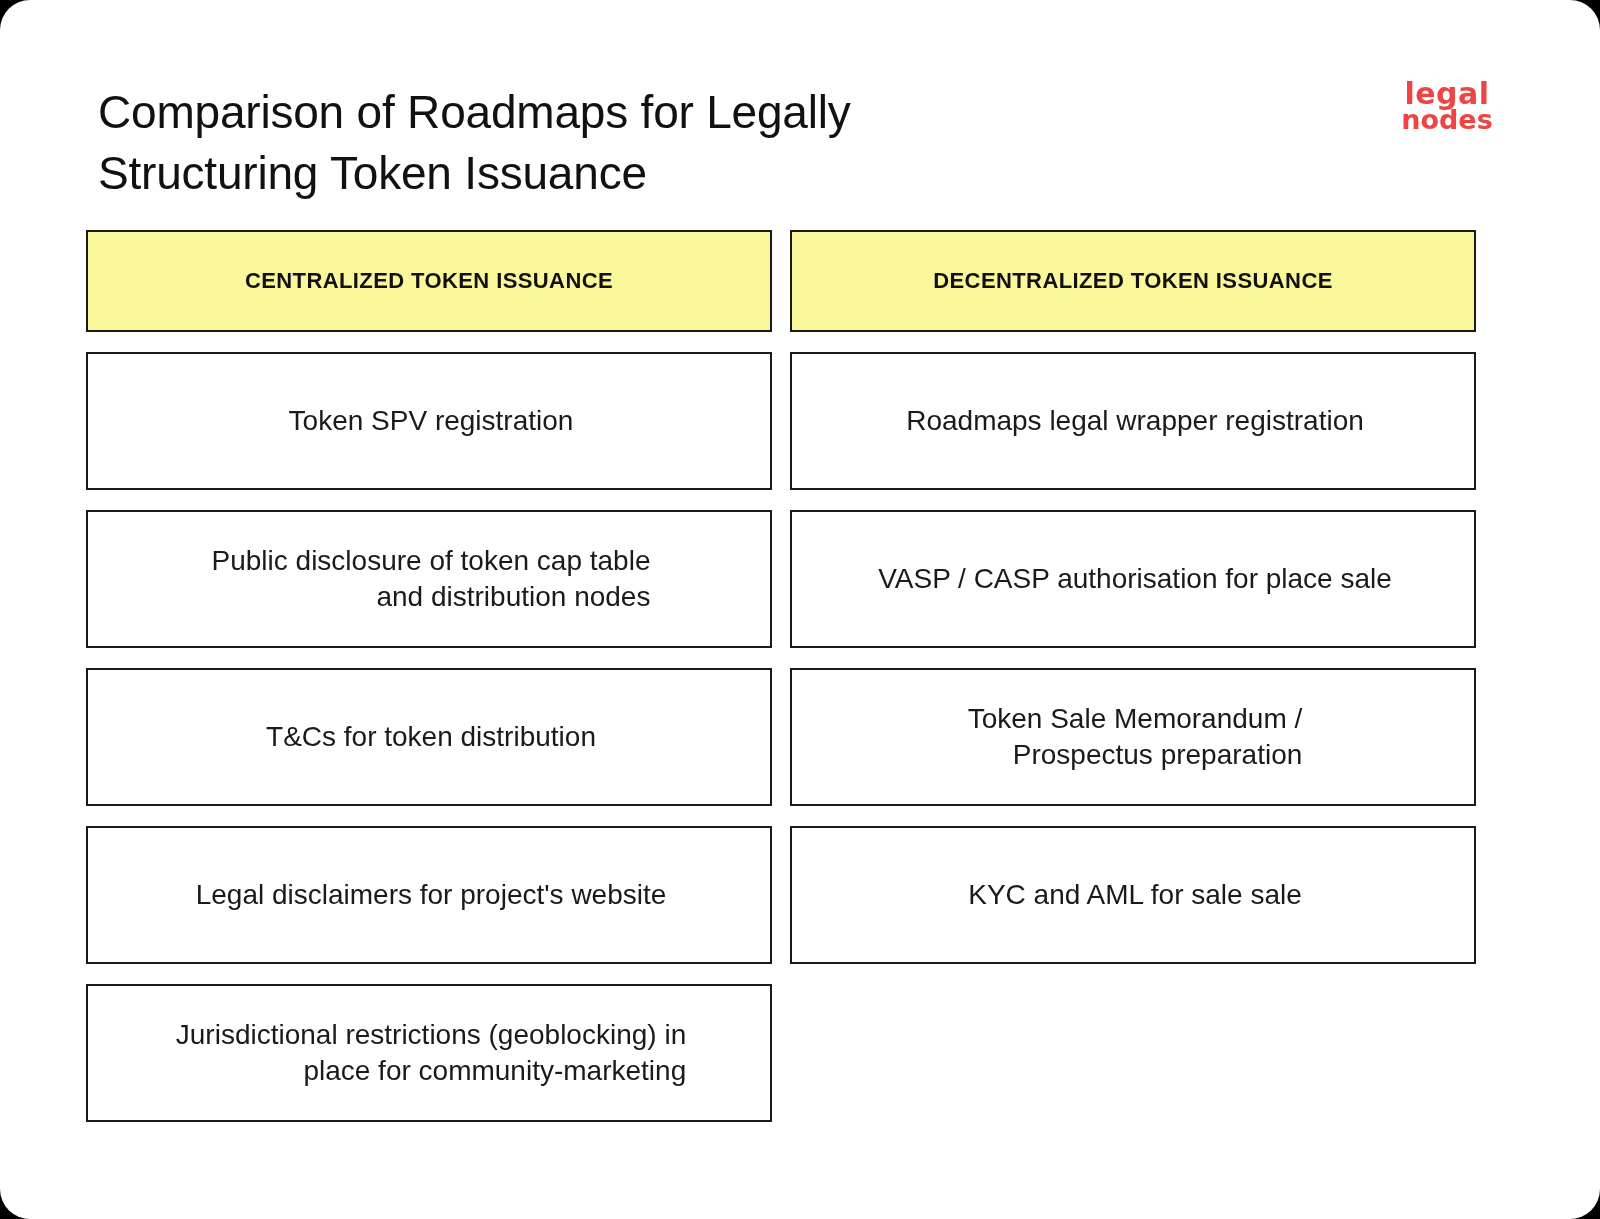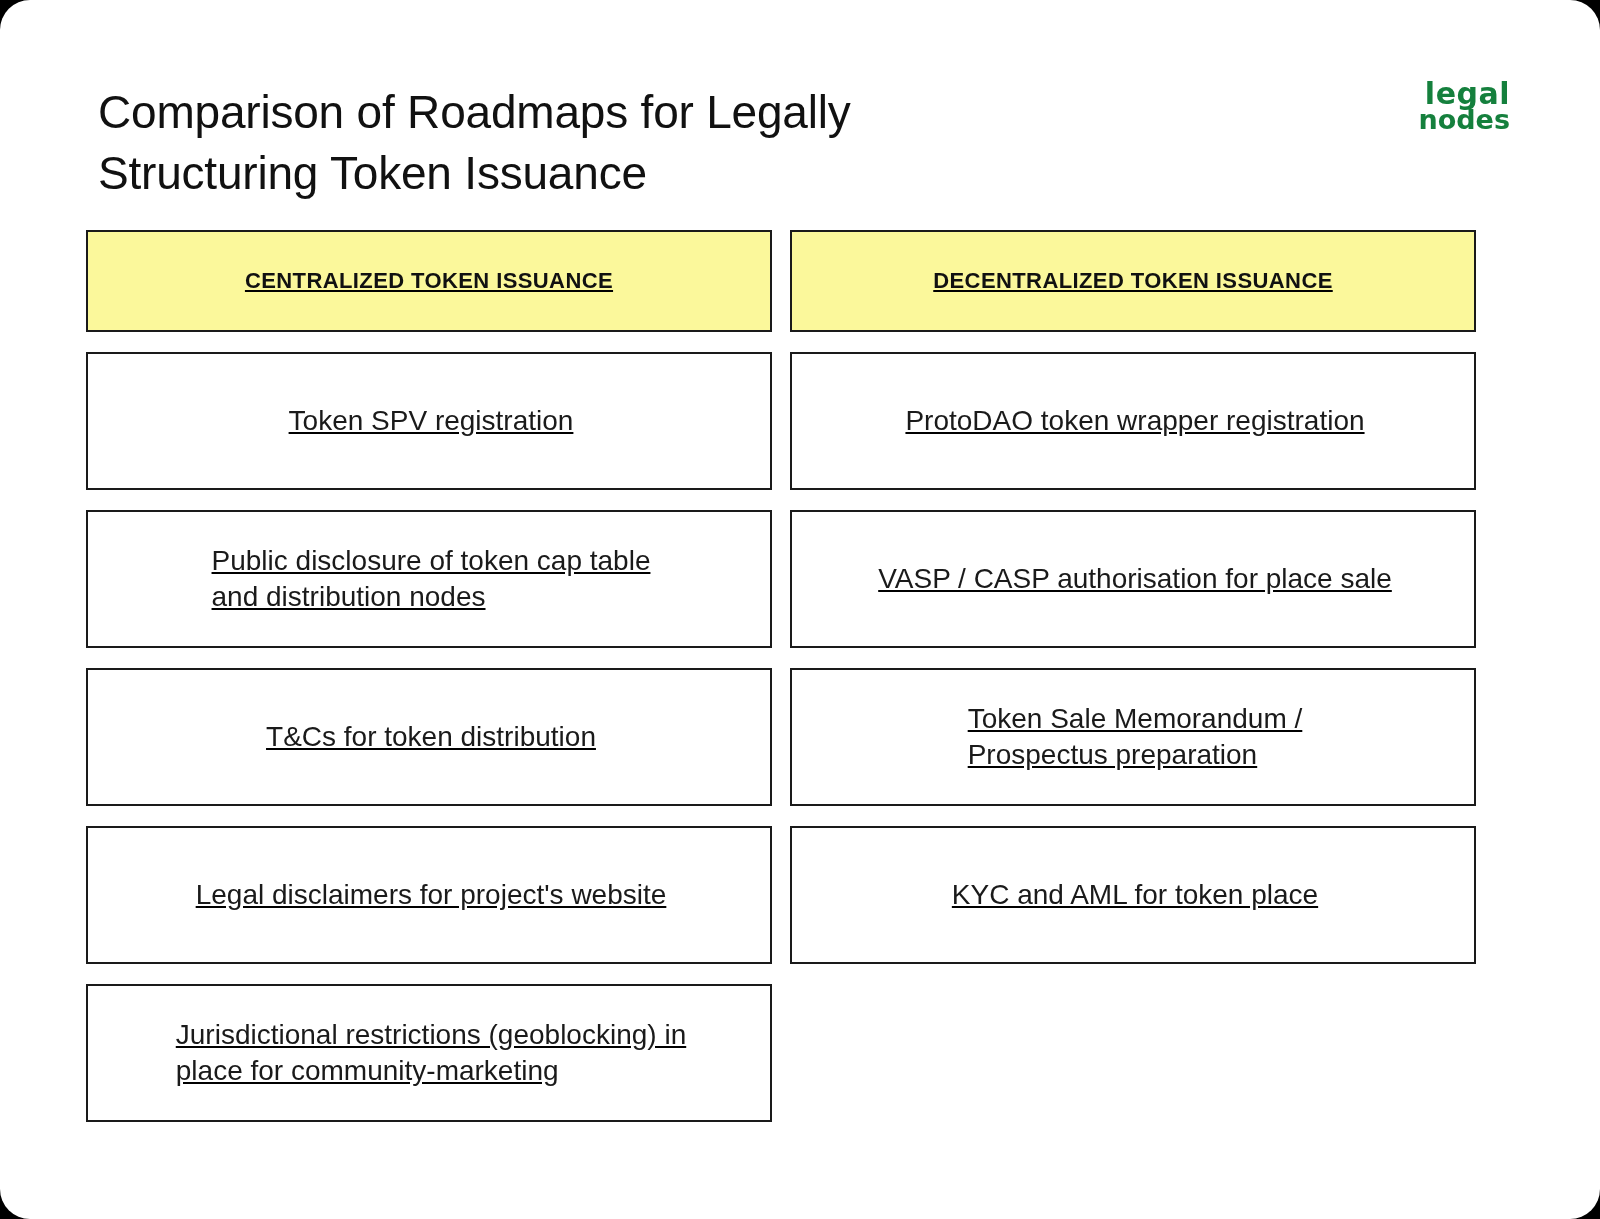--- a/index.html
+++ b/index.html
@@ -42,22 +42,22 @@
     max-width: 960px;
     font-family: "Liberation Sans", sans-serif;
     font-stretch: condensed;
   }
 
   .logo {
     position: absolute;
     top: 6px;
     right: 0;
     width: 126px;
-    text-align: right;
-    color: #15803d;
+    text-align: center;
+    color: #ef4444;
     line-height: 0.92;
   }
   .logo-line {
     display: block;
     font-size: 30px;
     font-weight: 700;
     letter-spacing: 0.5px;
     font-family: "DejaVu Sans", sans-serif;
   }
   .logo-line.l2 { font-size: 27px; letter-spacing: 0px; }
@@ -74,23 +74,22 @@
     row-gap: 20px;
   }
 
   .cell {
     border: 2px solid #1a1a1a;
     background: #ffffff;
     box-sizing: border-box;
     display: flex;
     align-items: center;
     justify-content: center;
-    text-align: left;
+    text-align: right;
     padding: 10px 28px;
-    text-decoration: underline;
   }
 
   .cell.head {
     background: #fbf89b;
     height: 102px;
   }
   .cell.body {
     height: 138px;
     padding-left: 32px;
   }
@@ -134,21 +133,21 @@
       <span class="head-label">CENTRALIZED TOKEN ISSUANCE</span>
     </div>
     <div class="cell head">
       <span class="head-label">DECENTRALIZED TOKEN ISSUANCE</span>
     </div>
 
     <div class="cell body">
       <span class="cell-label">Token SPV registration</span>
     </div>
     <div class="cell body">
-      <span class="cell-label">ProtoDAO token wrapper registration</span>
+      <span class="cell-label">Roadmaps legal wrapper registration</span>
     </div>
 
     <div class="cell body">
       <span class="cell-label">Public disclosure of token cap table
 and distribution nodes</span>
     </div>
 
     <div class="cell body">
       <span class="cell-label">VASP / CASP authorisation for place sale</span>
     </div>
@@ -158,21 +157,21 @@
 
     <div class="cell body">
       <span class="cell-label">Token Sale Memorandum /
 Prospectus preparation</span>
     </div>
     <div class="cell body">
       <span class="cell-label">Legal disclaimers for project's website</span>
     </div>
 
     <div class="cell body">
-      <span class="cell-label">KYC and AML for token place</span>
+      <span class="cell-label">KYC and AML for sale sale</span>
     </div>
     <div class="cell body">
       <span class="cell-label">Jurisdictional restrictions (geoblocking) in
 place for community-marketing</span>
     </div>
 
   </div>
 </div>
 
 </body></html>

